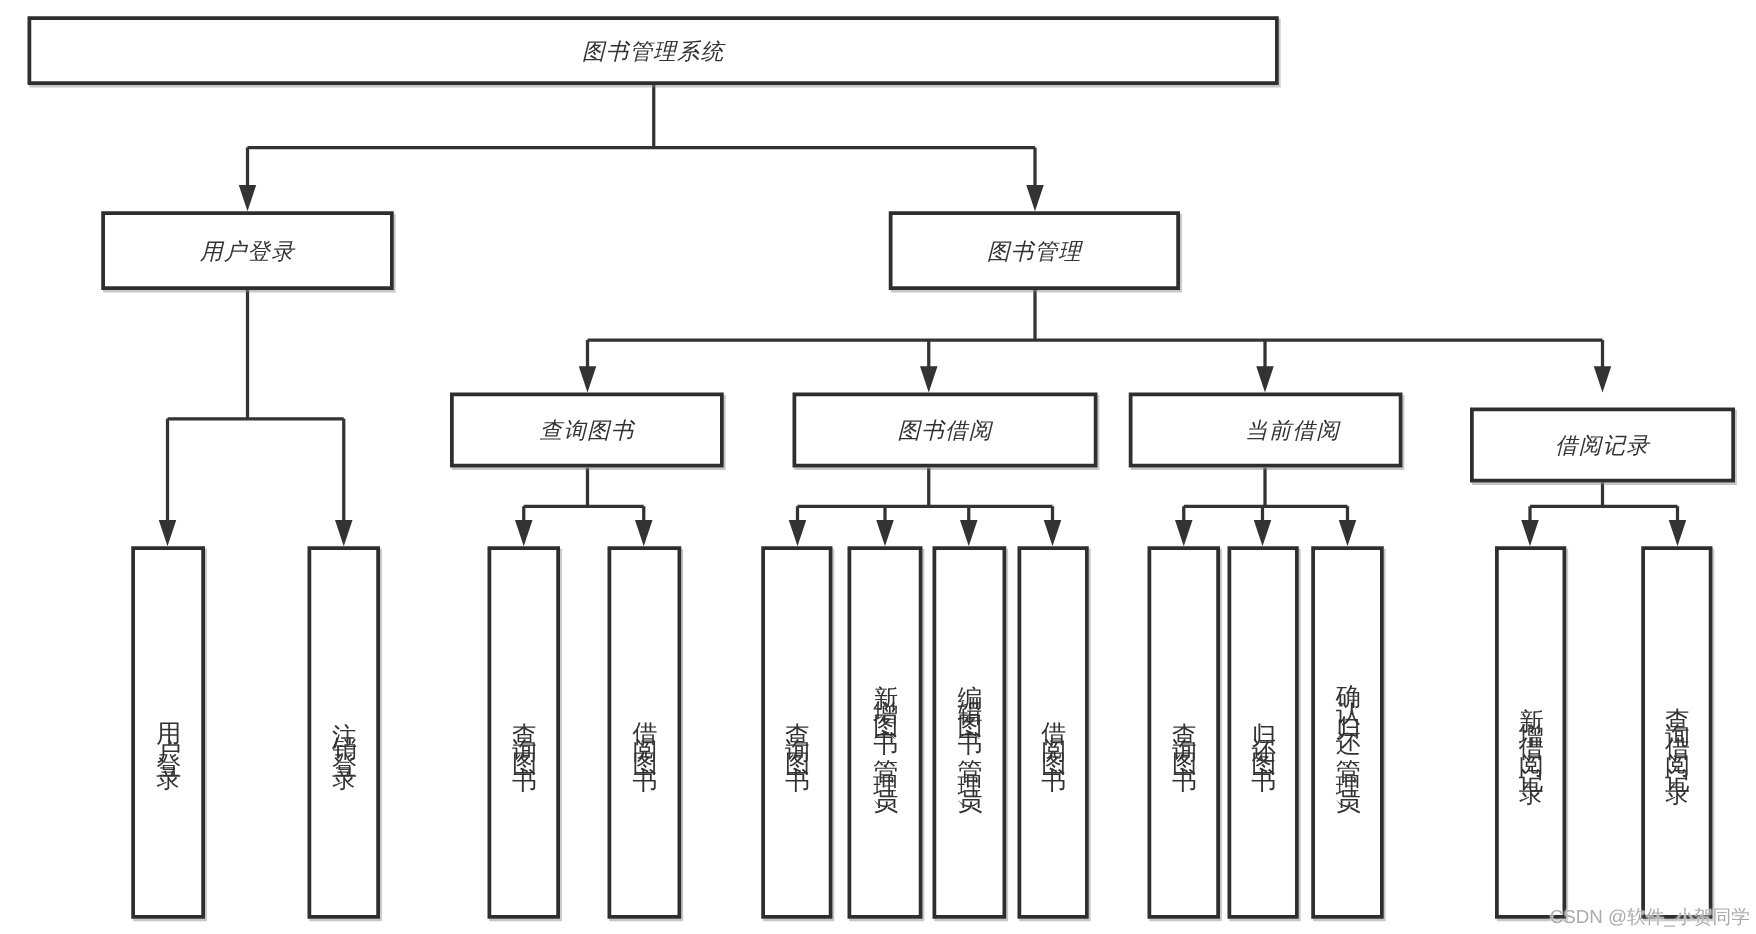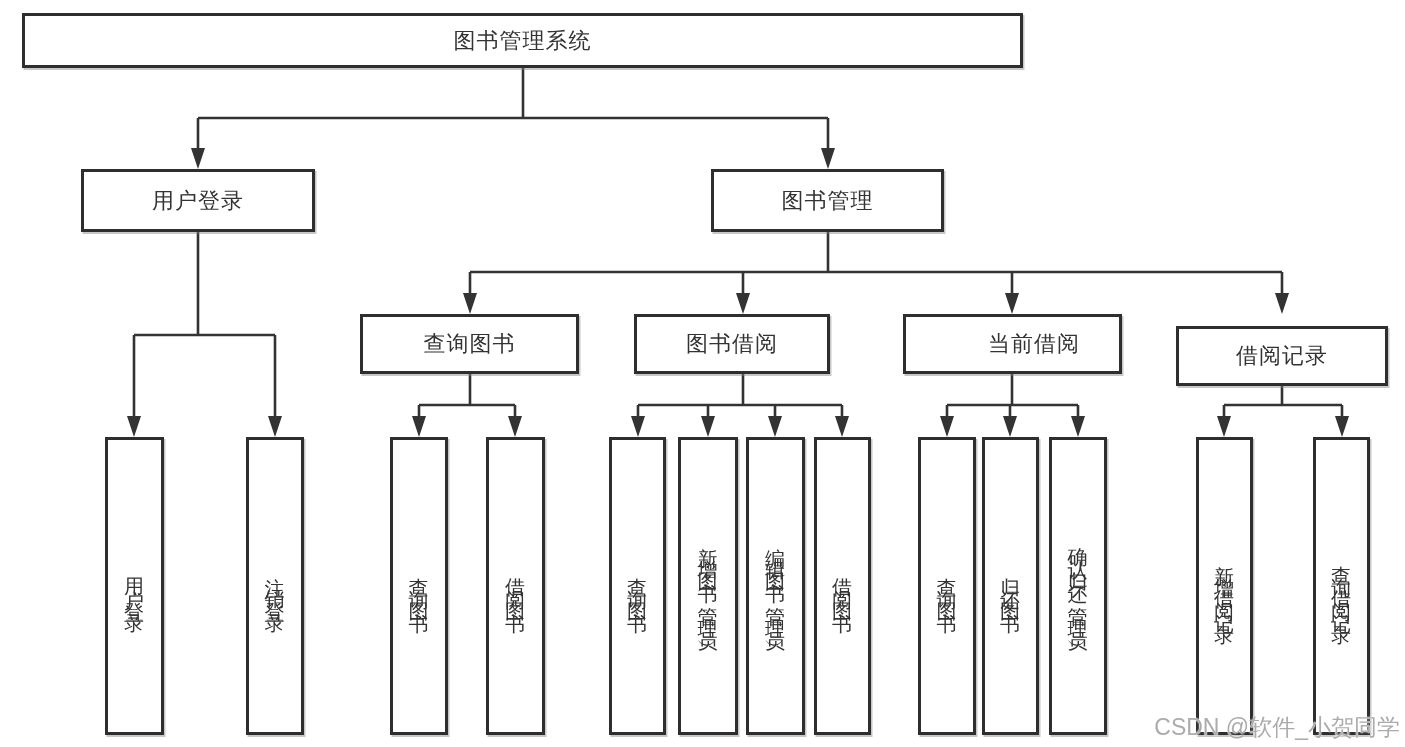--- a/index.html
+++ b/index.html
@@ -22,42 +22,43 @@
     box-sizing: border-box;
     border: 3px solid #2e2e2e;
     background: #ffffff;
     display: flex;
     align-items: center;
     justify-content: center;
     box-shadow: 1.5px 2px 0 rgba(130,130,130,0.45);
     color: #333333;
   }
   .node.h span {
-    font-size: 22px;
+    font-size: 18px;
     letter-spacing: 1px;
     color: #333333;
     white-space: nowrap;
+    font-style: italic;
   }
   .node.v span {
     writing-mode: vertical-rl;
     text-orientation: mixed;
     font-size: 20px;
     letter-spacing: 12px;
     line-height: 1;
     color: #333333;
     white-space: nowrap;
   }
   
   .n-root          { left: 22px;  top: 13px;  width: 1001px; height: 55px; }
   
   .n-user-login    { left: 81px;  top: 169px; width: 234px;  height: 63px; }
   .n-book-mgmt     { left: 711px; top: 169px; width: 233px;  height: 63px; justify-content: center; }
   
   .n-new-book      { left: 360px;  top: 314px; width: 219px; height: 60px; }
-  .n-book-borrow   { left: 634px;  top: 314px; width: 196px; height: 60px; }
+  .n-book-borrow   { left: 634px;  top: 314px; width: 244px; height: 60px; }
   .n-cur-borrow    { left: 903px;  top: 314px; width: 219px; height: 60px; padding-left: 43px; }
   .n-borrow-rec    { left: 1176px; top: 314px; width: 212px; height: 60px; margin-top: 12px; }
   
   .leaf { top: 437px; height: 298px; }
   .n-leaf-login        { left: 105px;  width: 59px; }
   .n-leaf-logout       { left: 246px;  width: 58px; }
   .n-leaf-nb-query     { left: 390px;  width: 58px; }
   .n-leaf-nb-borrow    { left: 486px;  width: 59px; }
   .n-leaf-bb-query     { left: 609px;  width: 57px; }
   .n-leaf-bb-add       { left: 678px;  width: 60px; }
@@ -66,21 +67,21 @@
   .n-leaf-cb-query     { left: 918px;  width: 58px; }
   .n-leaf-cb-return    { left: 982px;  width: 57px; }
   .n-leaf-cb-confirm   { left: 1049px; width: 58px; }
   .n-leaf-rec-add      { left: 1196px; width: 57px; }
   .n-leaf-rec-query    { left: 1313px; width: 57px; }
 
   #watermark {
     position: absolute;
     right: 5px;
     bottom: 4px;
-    font-size: 23px;
+    font-size: 15px;
     color: #ababab;
     text-shadow: 0 0 2px #ffffff, 0 0 1px #ffffff;
     white-space: nowrap;
   }
 </style>
 </head>
 <body>
 
 <div id="stage">
 

